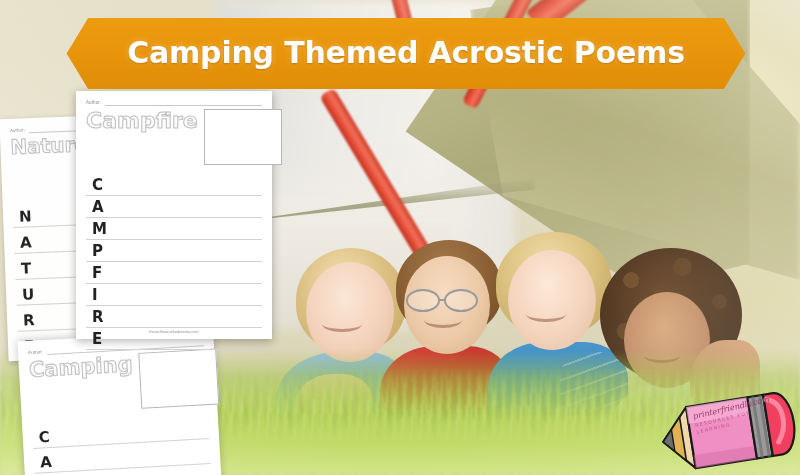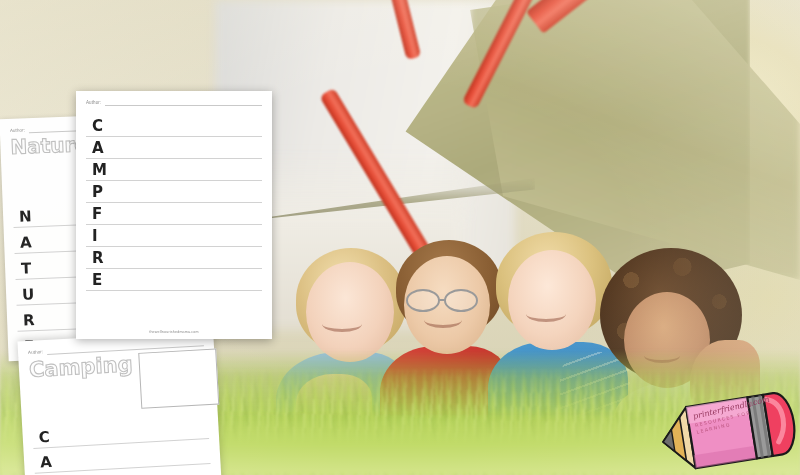--- a/index.html
+++ b/index.html
@@ -421,20 +421,24 @@
       </div>
     </div>
   </div>
 
   <div class="sheet" id="sheet-campfire">
     <div class="sheet-inner">
       <div class="author-row">
         <span class="author-label">Author:</span>
         <span class="author-line"></span>
       </div>
+      <div class="title-row">
+        <div class="bubble-word">Campfire</div>
+        <div class="draw-box"></div>
+      </div>
       <div class="acro-list">
         <div class="acro-row">
             <span class="acro-letter">C</span>
           </div>
         <div class="acro-row">
             <span class="acro-letter">A</span>
           </div>
         <div class="acro-row">
             <span class="acro-letter">M</span>
           </div>
@@ -451,20 +455,23 @@
             <span class="acro-letter">R</span>
           </div>
         <div class="acro-row">
             <span class="acro-letter">E</span>
           </div>
       </div>
       <div class="sheet-footer">thewellnourishedmama.com</div>
     </div>
   </div>
 
+  <div class="banner">
+    <span class="banner-title">Camping Themed Acrostic Poems</span>
+  </div>
 
   <div class="pencil">
     <svg width="132" height="82" viewBox="0 0 132 82" xmlns="http://www.w3.org/2000/svg">
 
       <path d="M2 44 L30 13 L30 75 Z" fill="#f0d9a8" stroke="#1a1a1a" stroke-width="2.2" stroke-linejoin="round"></path>
       <path d="M2 44 L22 22 L22 66 Z" fill="#e2b257" stroke="#1a1a1a" stroke-width="1.6" stroke-linejoin="round"></path>
       <path d="M2 44 L12 33 L12 55 Z" fill="#6d6d6d" stroke="#1a1a1a" stroke-width="1.4" stroke-linejoin="round"></path>
 
       <path d="M30 13 L92 13 L92 75 L30 75 Z" fill="#ef8fc4" stroke="#1a1a1a" stroke-width="2.2" stroke-linejoin="round"></path>
       <path d="M30 13 L92 13 L92 30 L30 30 Z" fill="#f7b2d7" opacity=".75"></path>

